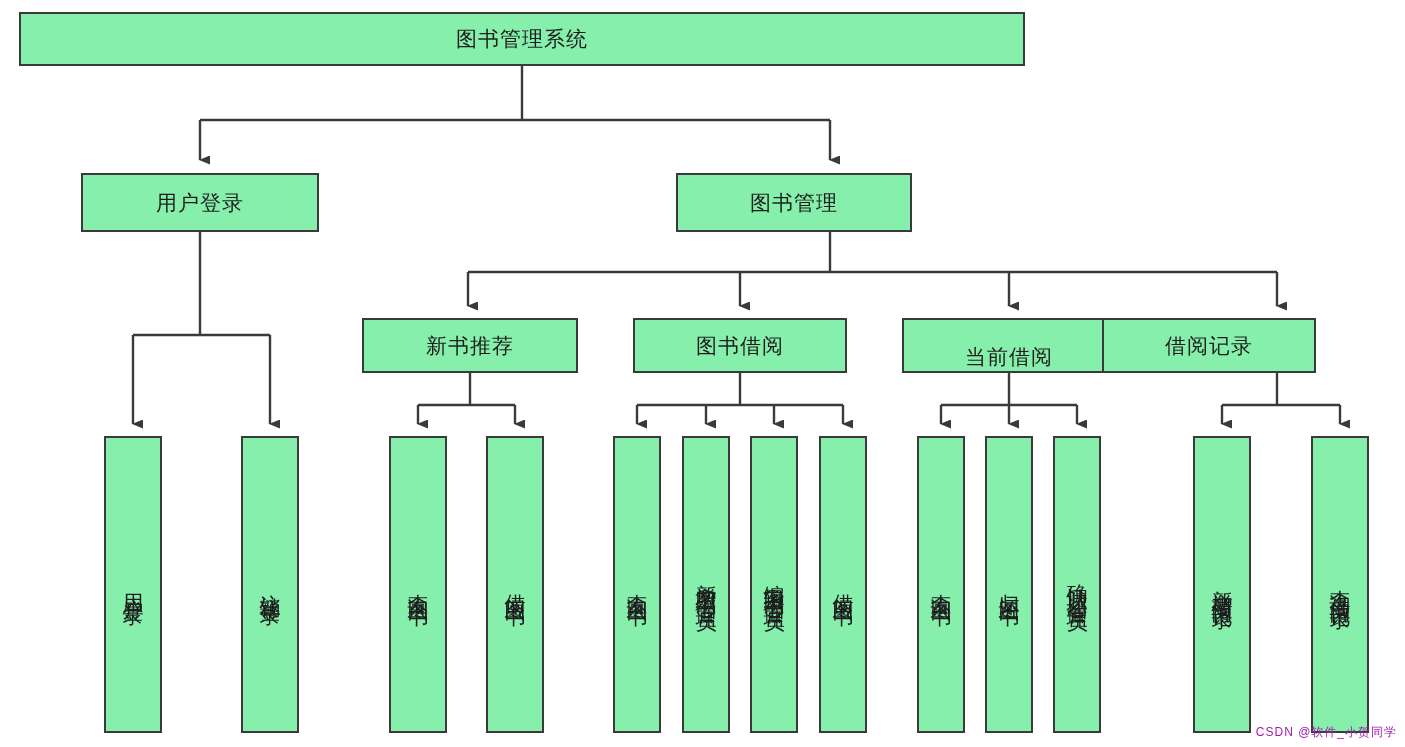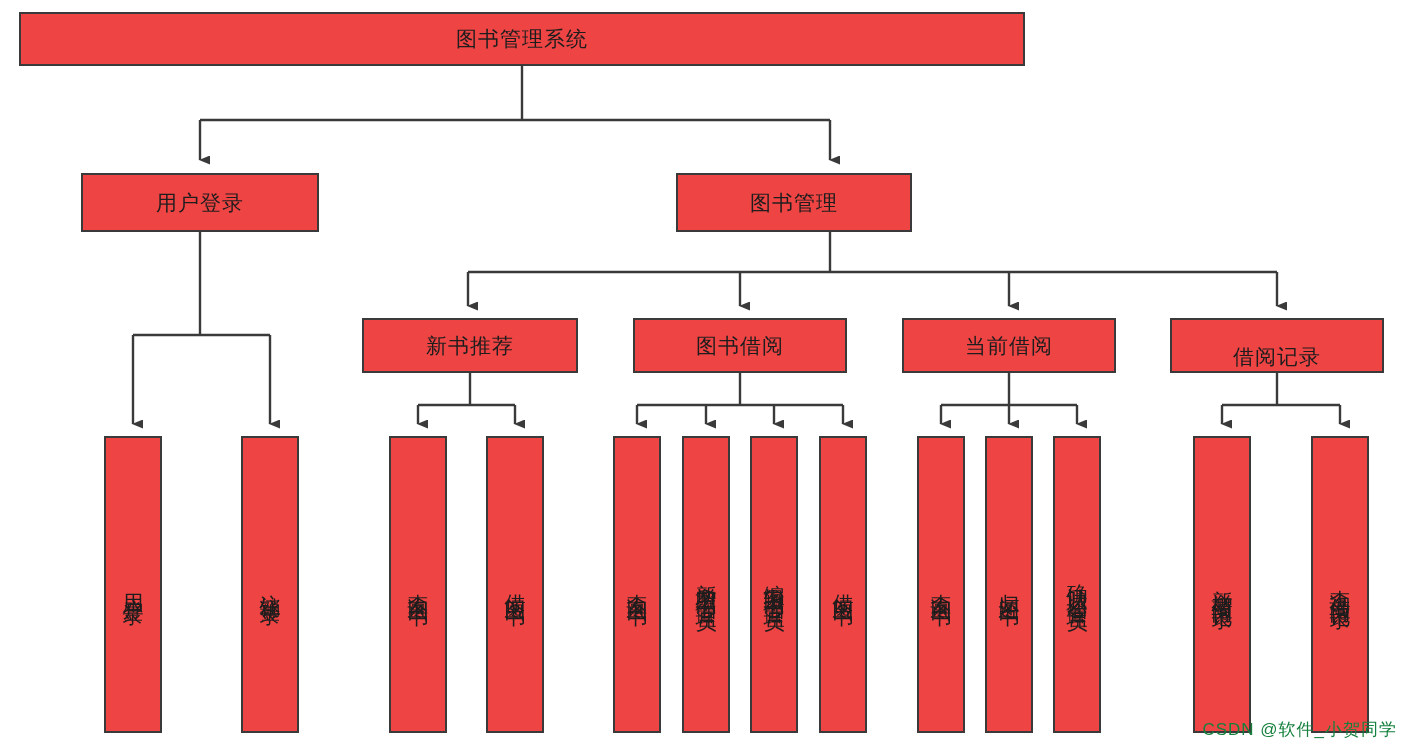--- a/index.html
+++ b/index.html
@@ -1,27 +1,27 @@
 <!DOCTYPE html>
 <html><head>
 <meta charset="utf-8">
 <style>
   html,body{margin:0;padding:0;background:#ffffff;}
   body{font-family:"Liberation Sans","DejaVu Sans",sans-serif;}
   #stage{position:relative;width:1405px;height:747px;background:#ffffff;overflow:hidden;}
   svg#wires{position:absolute;left:0;top:0;width:1405px;height:747px;pointer-events:none;}
-  .node{position:absolute;box-sizing:border-box;background:#ef4444;
+  .node{position:absolute;box-sizing:border-box;background:#86efac;
         border:2px solid #3a3a3a;display:flex;align-items:center;justify-content:center;
         color:#1d1d1d;}
   .node.h{font-size:21px;letter-spacing:1px;white-space:nowrap;}
   .node.v{writing-mode:vertical-rl;text-orientation:upright;
           font-size:21px;letter-spacing:4px;line-height:1.05;
           align-items:center;justify-content:center;padding:6px 0;}
   .node.v span{writing-mode:vertical-rl;text-orientation:upright;}
-  #watermark{position:absolute;right:8px;bottom:6px;font-size:17px;color:#15803d;
+  #watermark{position:absolute;right:8px;bottom:6px;font-size:12px;color:#a21caf;
              letter-spacing:1px;white-space:nowrap;}
 </style>
 </head>
 <body>
 
 <div id="stage">
 
   <svg id="wires" viewBox="0 0 1405 747" xmlns="http://www.w3.org/2000/svg">
     <defs>
       <marker id="arw" markerWidth="9" markerHeight="11" refX="4.5" refY="10" orient="auto" markerUnits="userSpaceOnUse">
@@ -82,24 +82,24 @@
   <div class="node h" style="left:676px;top:173px;width:236px;height:59px;">
     <span>图书管理</span>
   </div>
 
   <div class="node h" style="left:633px;top:318px;width:214px;height:55px;">
     <span>图书借阅</span>
   </div>
   <div class="node h" style="left:362px;top:318px;width:216px;height:55px;">
     <span>新书推荐</span>
   </div>
-  <div class="node h" style="left:902px;top:318px;width:214px;height:55px;">
+  <div class="node h" style="left:902px;top:318px;width:214px;height:55px;align-items:flex-end;">
     <span>当前借阅</span>
   </div>
-  <div class="node h" style="left:1170px;top:318px;width:214px;height:55px;align-items:flex-end;">
+  <div class="node h" style="left:1102px;top:318px;width:214px;height:55px;">
     <span>借阅记录</span>
   </div>
 
   <div class="node v" style="left:104px;top:436px;width:58px;height:297px;">
     <span>用户登录</span>
   </div>
   <div class="node v" style="left:241px;top:436px;width:58px;height:297px;">
     <span>注销登录</span>
   </div>
 

